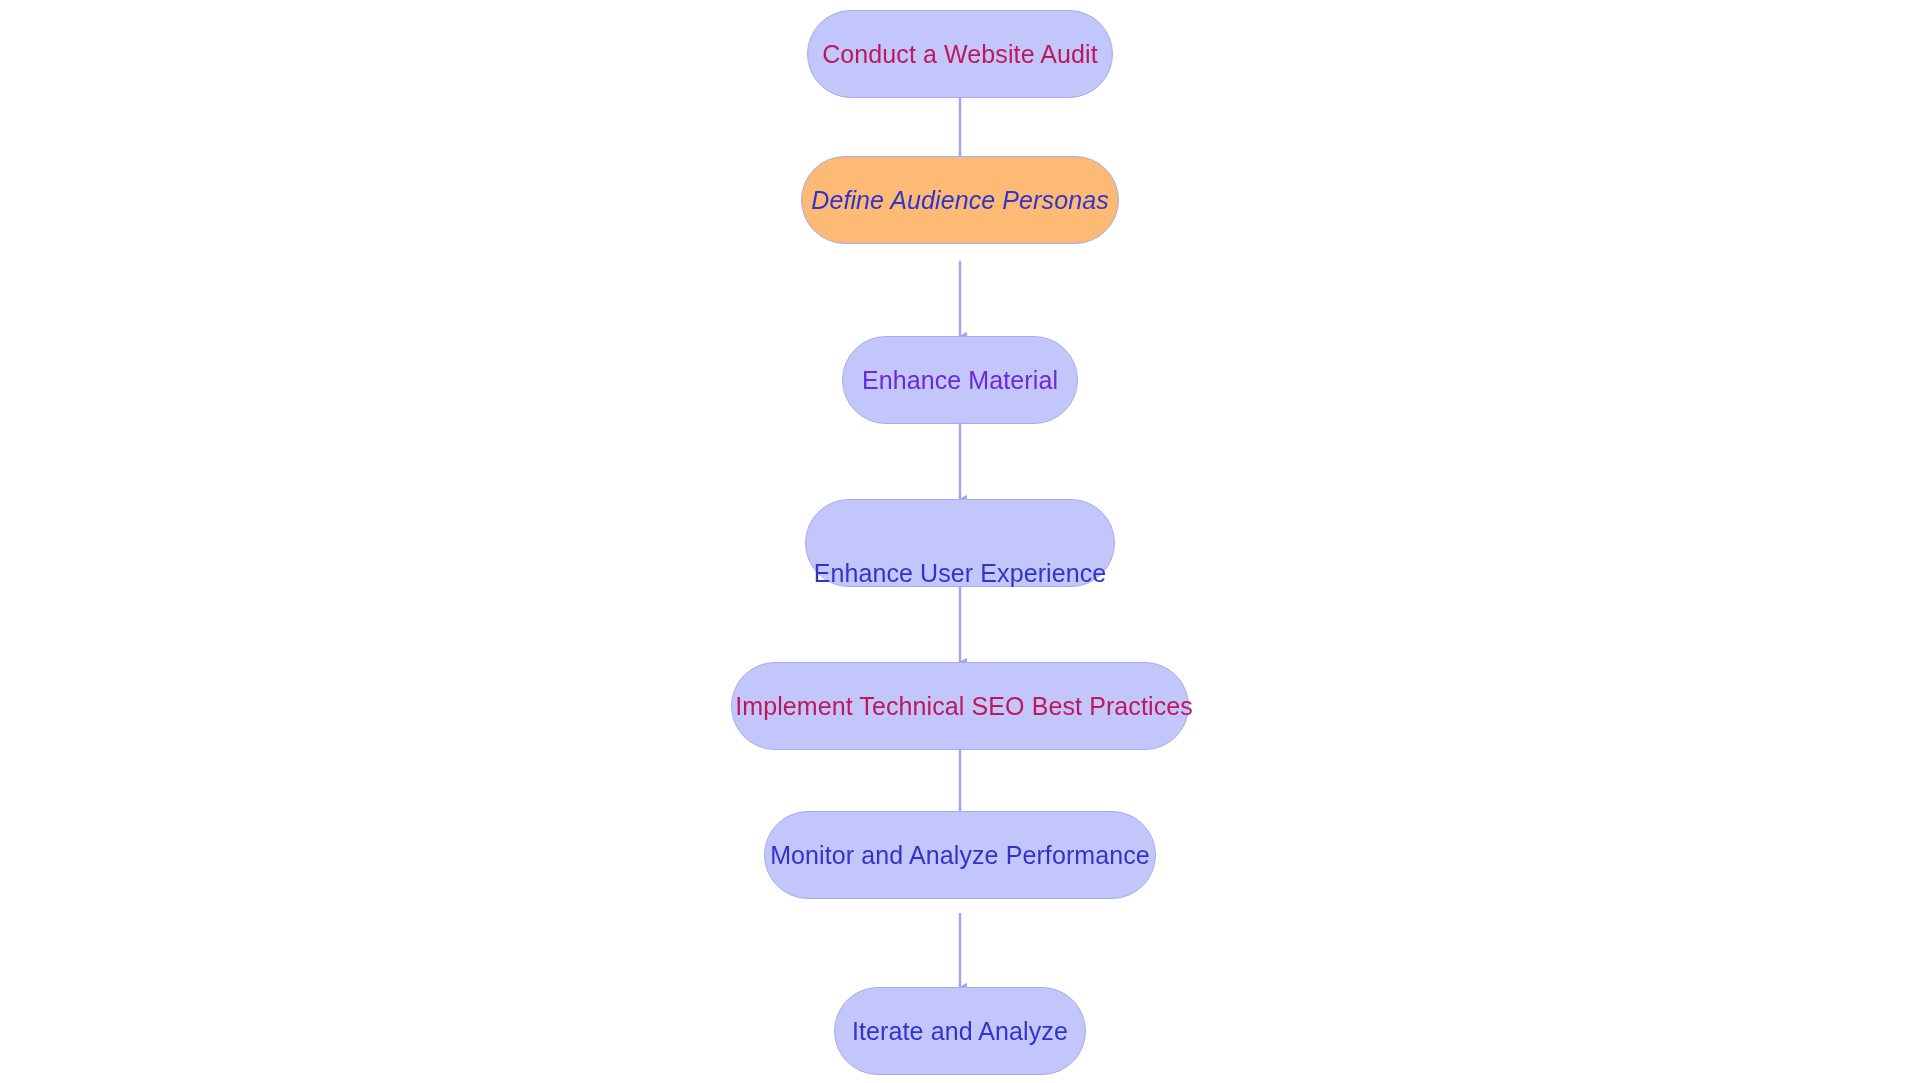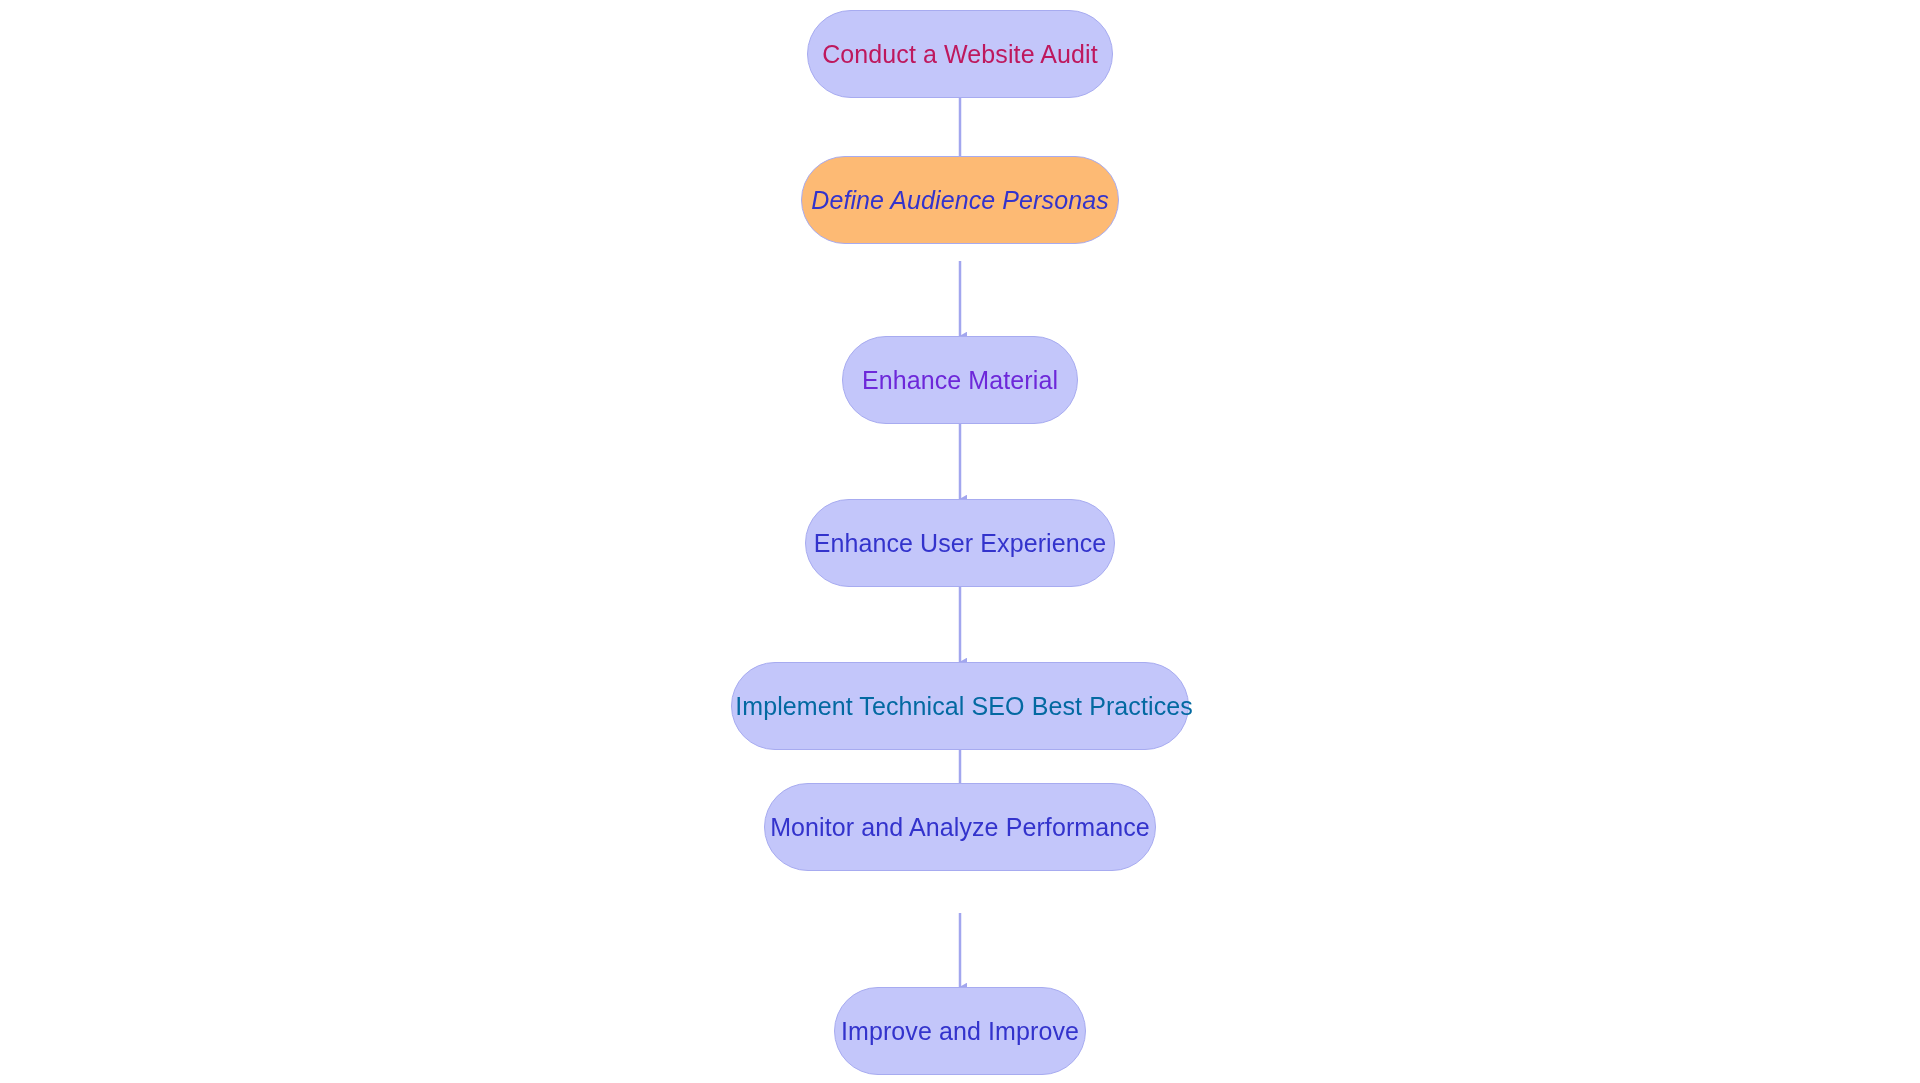--- a/index.html
+++ b/index.html
@@ -80,27 +80,27 @@
   <div id="node-layer">
       <div class="node" style="left: 960px; top: 54px; width: 306px; background: rgb(195, 198, 250); border-color: rgb(167, 171, 240);">
         <span class="node-label" style="color: #be185d;">Conduct a Website Audit</span>
       </div>
       <div class="node" style="left: 960px; top: 200px; width: 318px; background: #fdba74; border-color: rgb(167, 171, 240); font-style: italic;">
         <span class="node-label" style="color: rgb(51, 51, 204);">Define Audience Personas</span>
       </div>
       <div class="node" style="left: 960px; top: 380px; width: 236px; background: rgb(195, 198, 250); border-color: rgb(167, 171, 240);">
         <span class="node-label" style="color: #6d28d9;">Enhance Material</span>
       </div>
-      <div class="node" style="left: 960px; top: 543px; width: 310px; background: rgb(195, 198, 250); border-color: rgb(167, 171, 240);">
+      <div class="node" style="left: 960px; top: 543px; width: 310px; background: rgb(195, 198, 250); border-color: rgb(167, 171, 240); align-items: flex-end;">
         <span class="node-label" style="color: rgb(51, 51, 204);">Enhance User Experience</span>
       </div>
       <div class="node" style="left: 960px; top: 706px; width: 458px; background: rgb(195, 198, 250); border-color: rgb(167, 171, 240);">
-        <span class="node-label" style="color: #0369a1; padding-left: 8px;">Implement Technical SEO Best Practices</span>
+        <span class="node-label" style="color: #be185d; padding-left: 8px;">Implement Technical SEO Best Practices</span>
       </div>
-      <div class="node" style="left: 960px; top: 827px; width: 392px; background: rgb(195, 198, 250); border-color: rgb(167, 171, 240);">
+      <div class="node" style="left: 960px; top: 855px; width: 392px; background: rgb(195, 198, 250); border-color: rgb(167, 171, 240);">
         <span class="node-label" style="color: rgb(51, 51, 204);">Monitor and Analyze Performance</span>
       </div>
       <div class="node" style="left: 960px; top: 1031px; width: 252px; background: rgb(195, 198, 250); border-color: rgb(167, 171, 240);">
-        <span class="node-label" style="color: rgb(51, 51, 204);">Improve and Improve</span>
+        <span class="node-label" style="color: rgb(51, 51, 204);">Iterate and Analyze</span>
       </div>
     </div>
 
 </div>
 
 </body></html>

